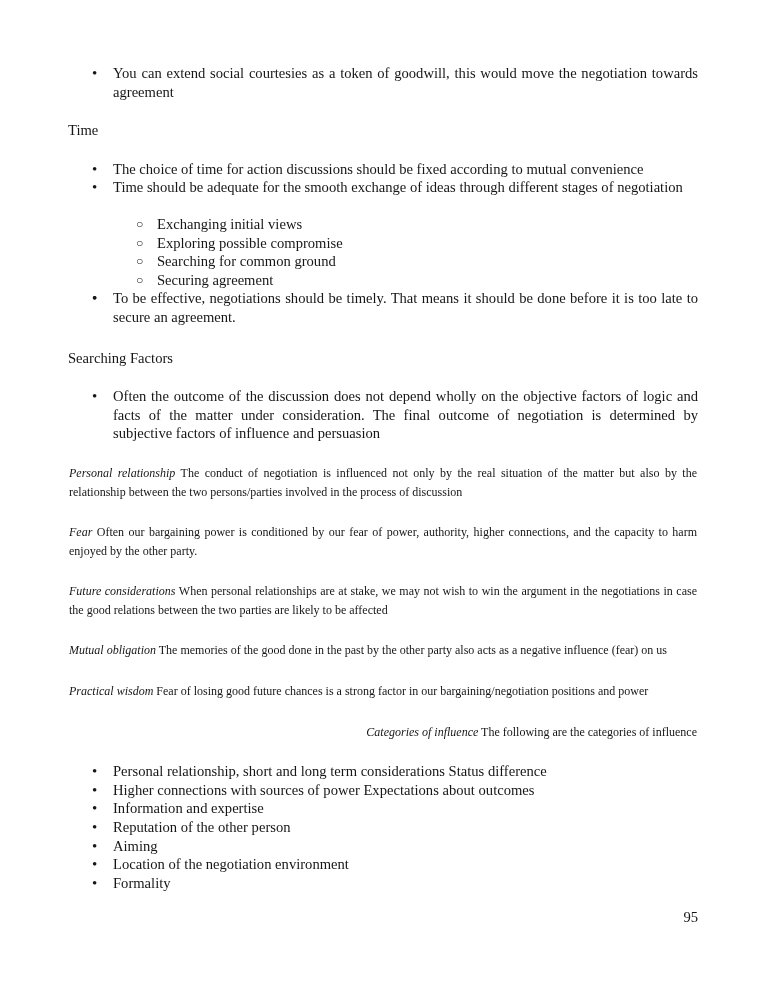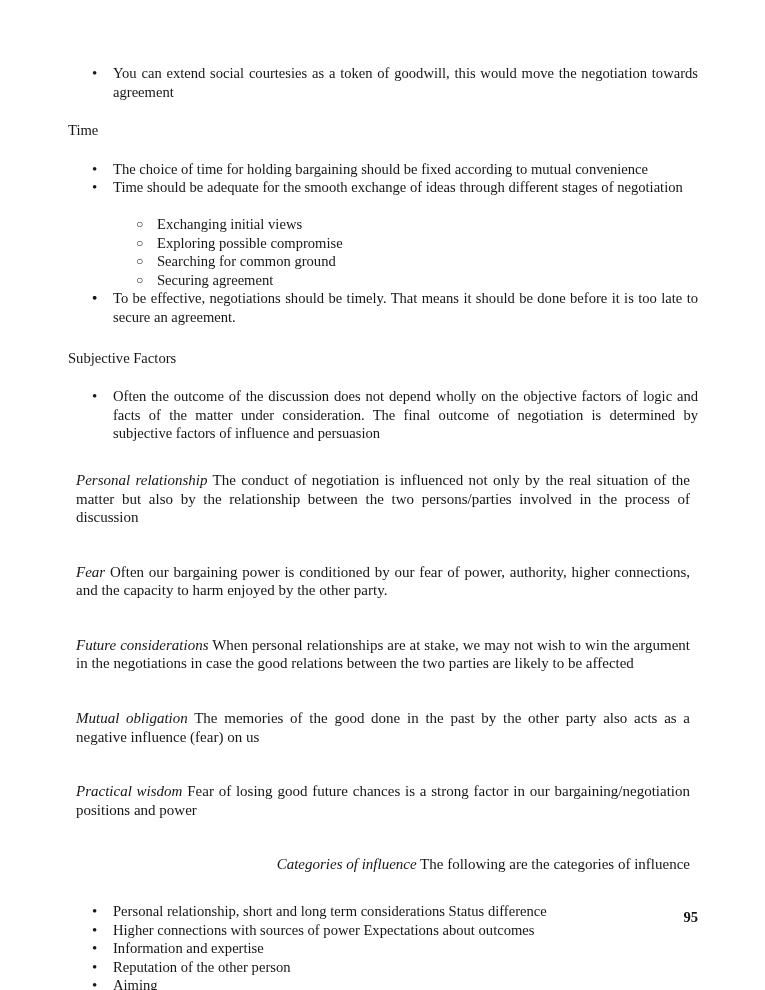--- a/index.html
+++ b/index.html
@@ -23,24 +23,24 @@
   }
   .content {
     position: absolute;
     left: 68px;
     top: 64px;
     width: 630px;
   }
 
   
   .para {
-    font-size: 15px;
+    font-size: 12px;
     line-height: 18.6px;
     text-align: justify;
-    margin: 8px;
+    margin: 1px;
     hyphens: none;
   }
   .para.left { text-align: right; }
   .lead { font-style: italic; }
 
   .heading {
     font-size: 14.6px;
     line-height: 18.6px;
     margin: 0;
     text-align: left;
@@ -95,21 +95,20 @@
   .gap-lg { height: 20px; }
   .gap-xl { height: 22px; }
 
   .pagenum {
     position: absolute;
     right: 67px;
     top: 908px;
     font-size: 14.6px;
     line-height: 18px;
     text-align: right;
-    font-weight: bold;
   }
 </style>
 </head>
 <body>
 
 <div class="page">
   <div class="content">
 
     <ul class="lvl1">
       <li>
@@ -120,21 +119,21 @@
 
     <div class="gap-lg"></div>
 
     <p class="heading">Time</p>
 
     <div class="gap-lg"></div>
 
     <ul class="lvl1">
       <li class="left">
         <span class="mark">•</span>
-        <span>The choice of time for holding bargaining should be fixed according to mutual convenience</span>
+        <span>The choice of time for action discussions should be fixed according to mutual convenience</span>
       </li>
       <li class="left">
         <span class="mark">•</span>
         <span>Time should be adequate for the smooth exchange of ideas through different stages of negotiation</span>
       </li>
     </ul>
 
     <div class="gap-md"></div>
 
     <ul class="lvl2">
@@ -161,21 +160,21 @@
         <span class="mark">•</span>
       </li>
       <li>
         <span class="mark">•</span>
         <span>To be effective, negotiations should be timely. That means it should be done before it is too late to secure an agreement.</span>
       </li>
     </ul>
 
     <div class="gap-xl"></div>
 
-    <p class="heading">Subjective Factors</p>
+    <p class="heading">Searching Factors</p>
 
     <div class="gap-lg"></div>
 
     <ul class="lvl1">
       <li>
         <span class="mark">•</span>
         <span>Often the outcome of the discussion does not depend wholly on the objective factors of logic and facts of the matter under consideration. The final outcome of negotiation is determined by subjective factors of influence and persuasion</span>
       </li>
     </ul>
 

